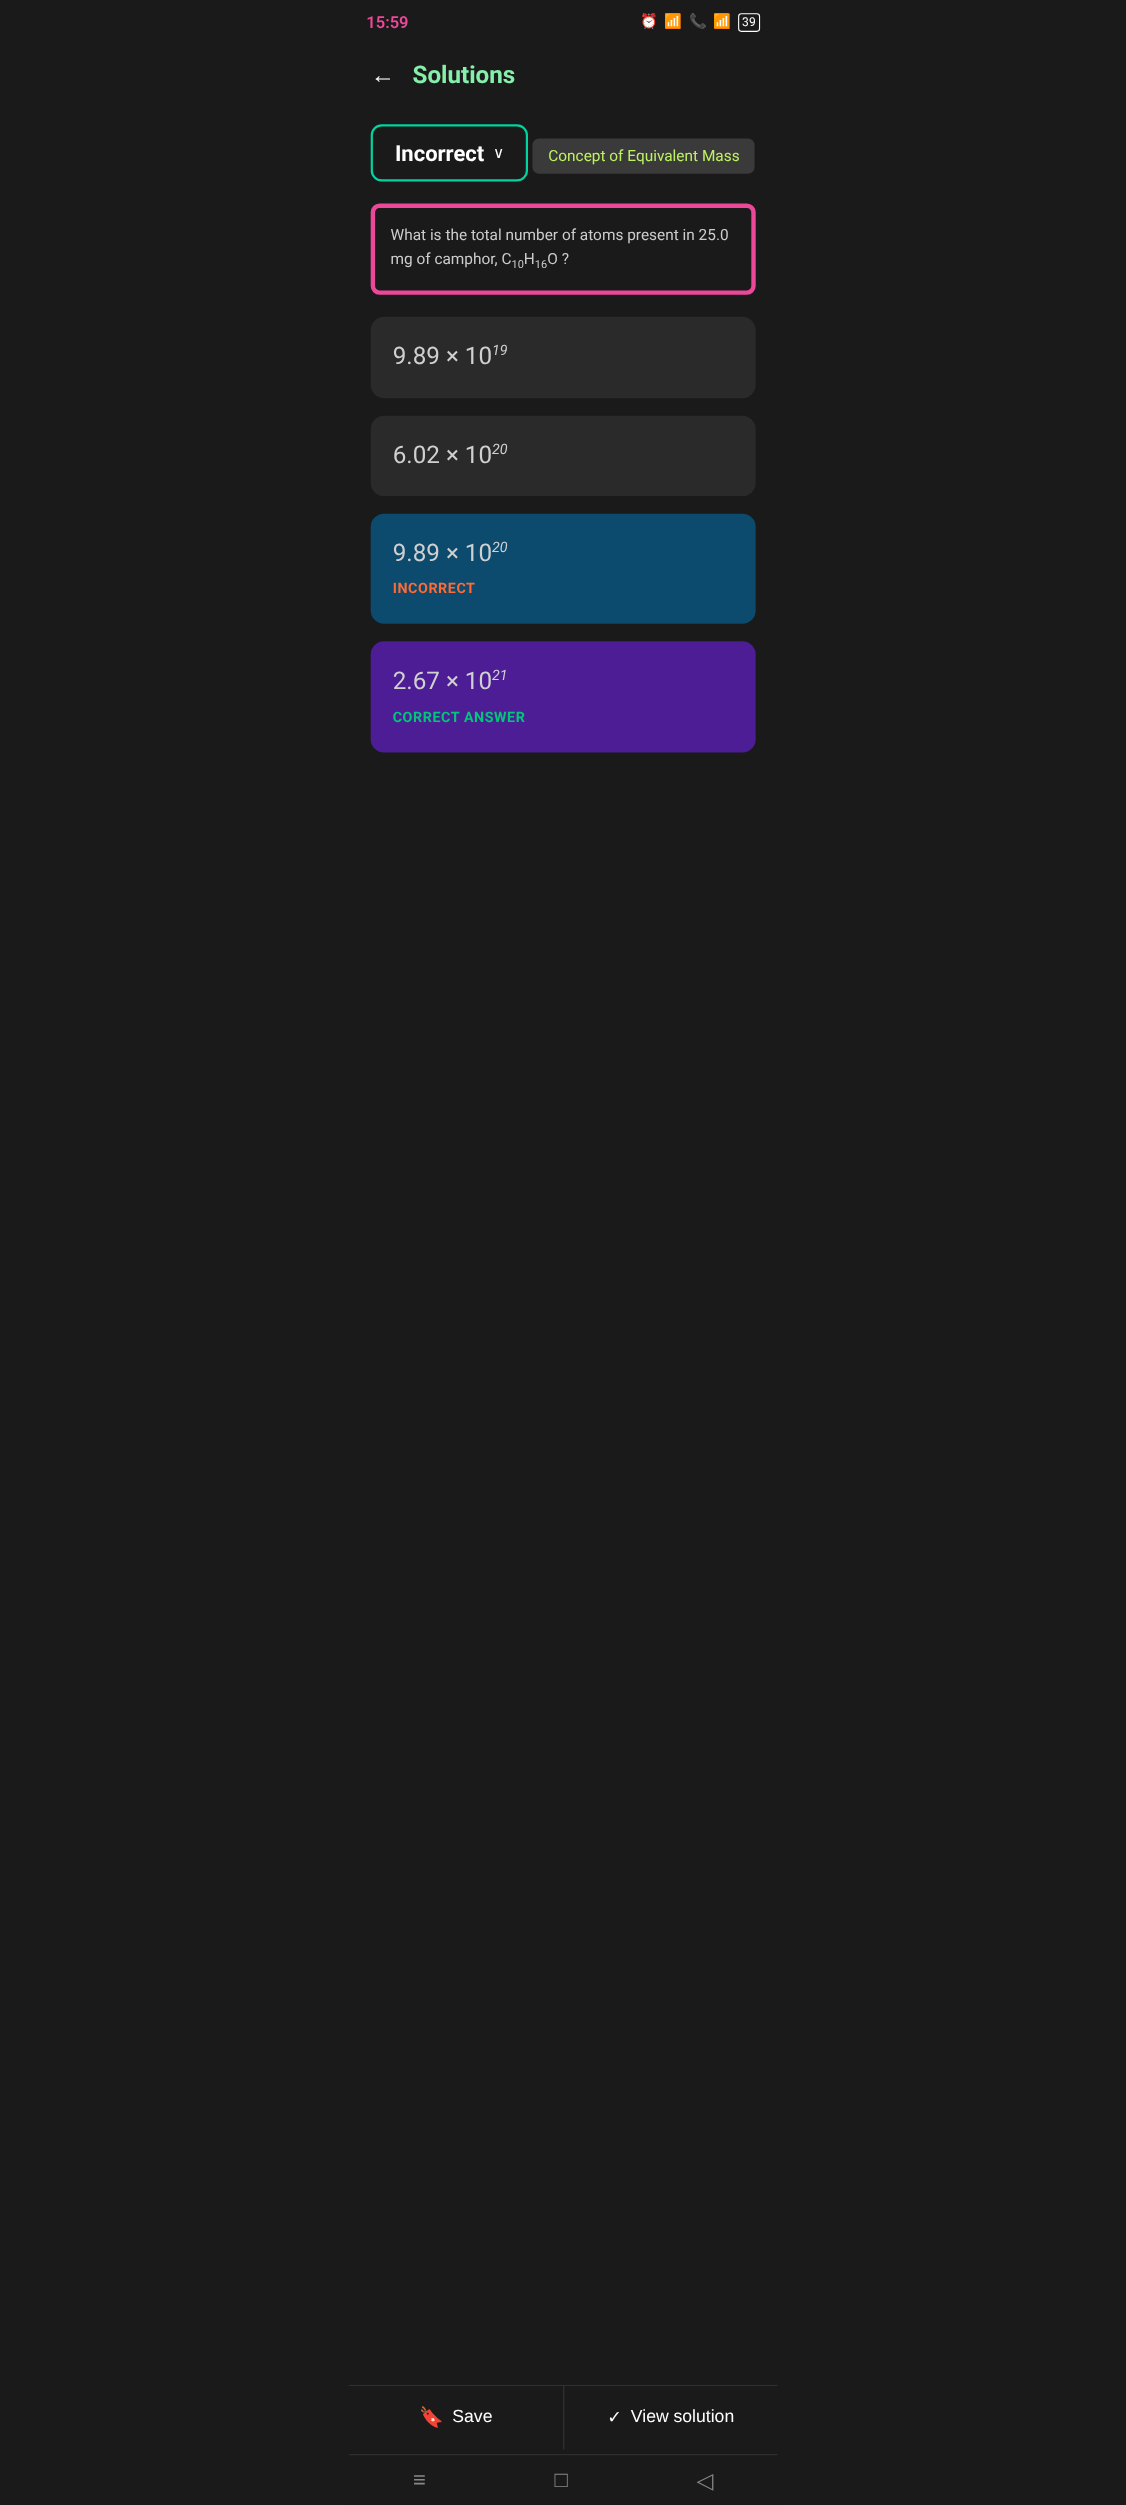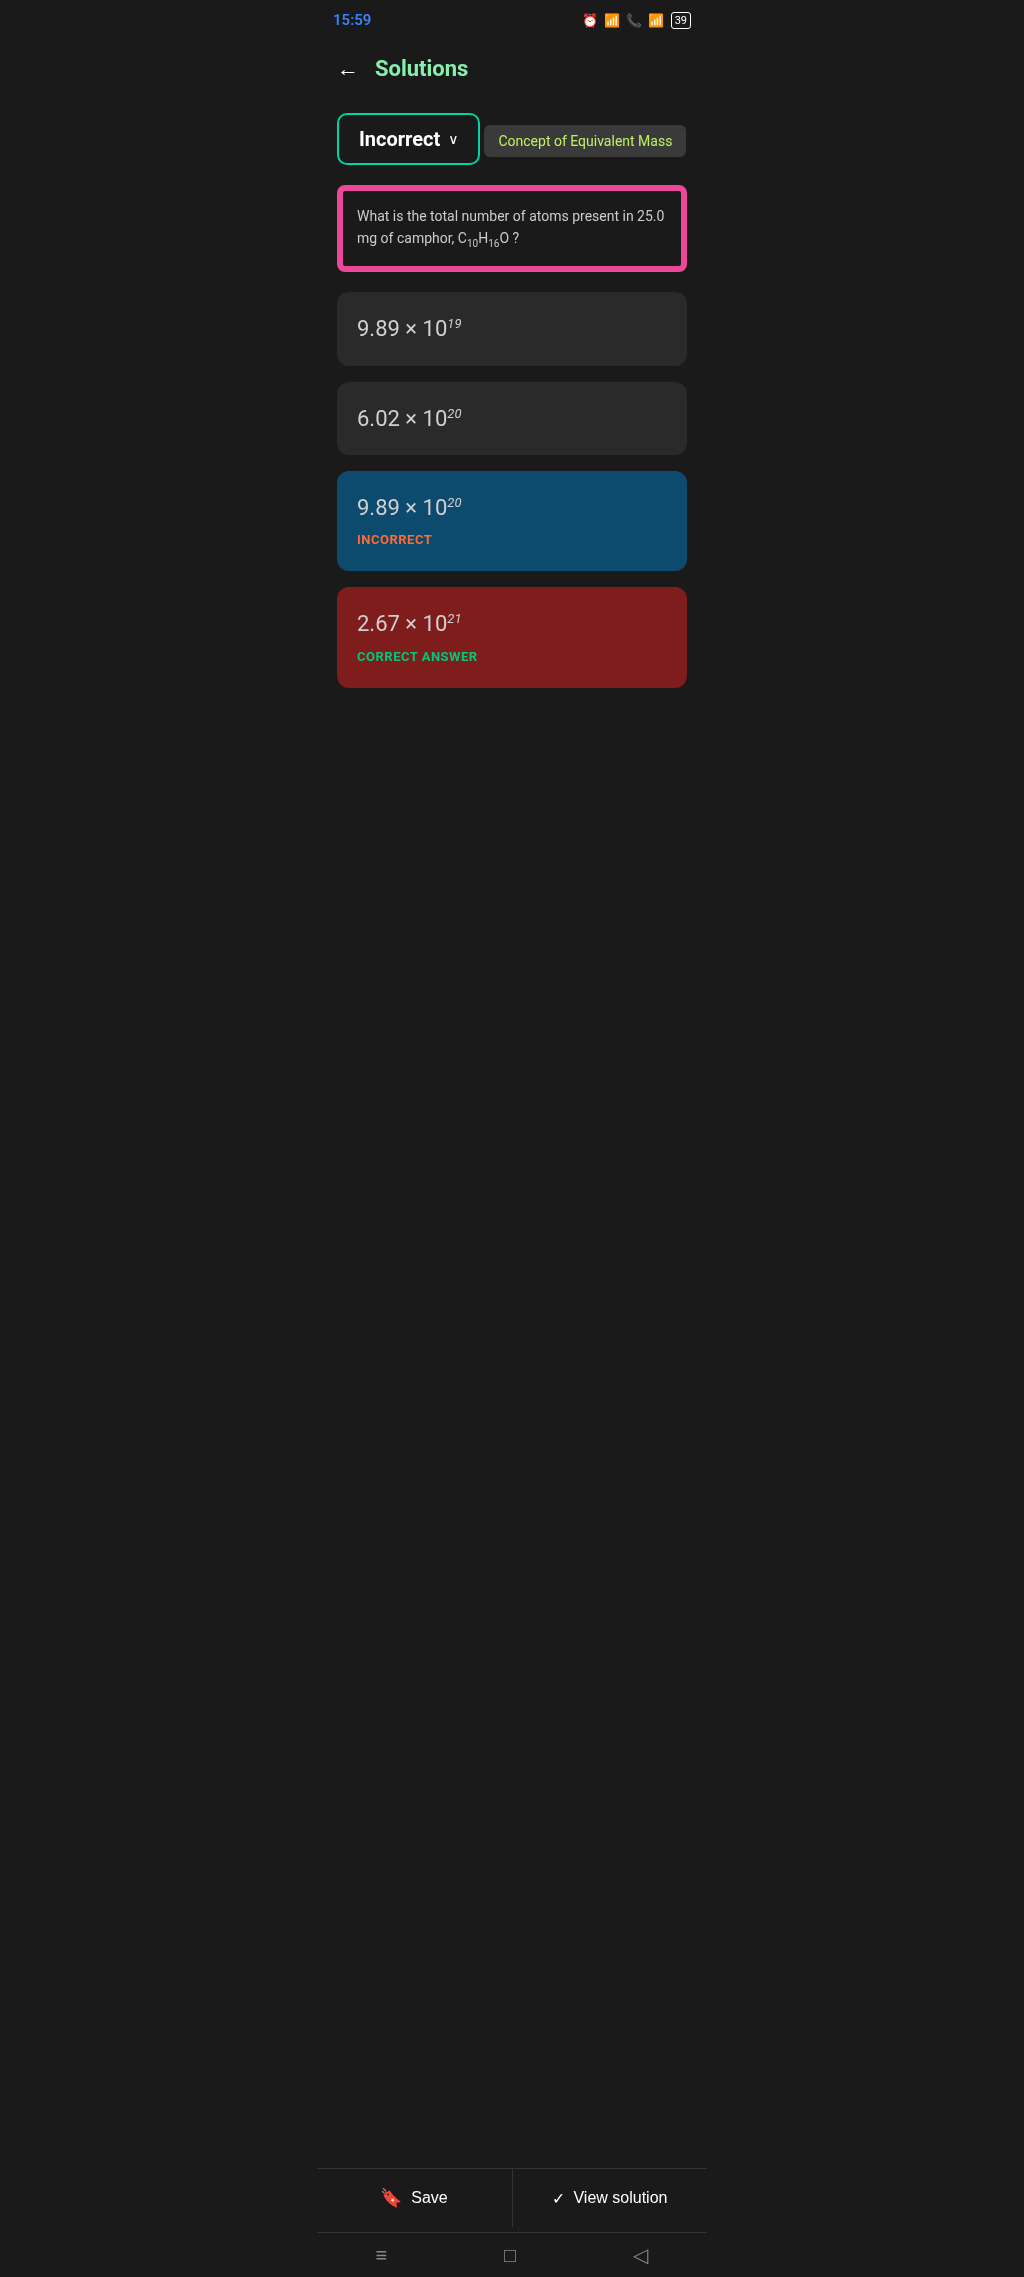--- a/index.html
+++ b/index.html
@@ -25,21 +25,21 @@
       justify-content: space-between;
       align-items: center;
       padding: 8px 16px;
       height: 40px;
       background: #1a1a1a;
     }
 
     .status-time {
       font-size: 15px;
       font-weight: 600;
-      color: #3b82f6;
+      color: #ec4899;
     }
 
     .status-icons {
       display: flex;
       align-items: center;
       gap: 6px;
     }
 
     .status-icon {
       color: #ffffff;
@@ -106,21 +106,21 @@
       color: #bef264;
       font-size: 14px;
       font-weight: 400;
       padding: 8px 14px;
       border-radius: 6px;
       display: inline-block;
       margin-bottom: 16px;
     }
 
     .question-box {
-      border: 6px solid #ec4899;
+      border: 4px solid #ec4899;
       border-radius: 8px;
       padding: 14px;
       margin-bottom: 20px;
       background: #1a1a1a;
     }
 
     .question-text {
       font-size: 14px;
       color: #cccccc;
       line-height: 1.6;
@@ -143,21 +143,21 @@
       border-radius: 12px;
       padding: 24px 20px;
       cursor: pointer;
     }
 
     .answer-card.incorrect-answer {
       background: #0c4a6e;
     }
 
     .answer-card.correct-answer {
-      background: #7f1d1d;
+      background: #4c1d95;
     }
 
     .answer-status-incorrect {
       color: #ff6b35;
       font-size: 13px;
       font-weight: 700;
       margin-top: 12px;
       letter-spacing: 0.5px;
     }
 

